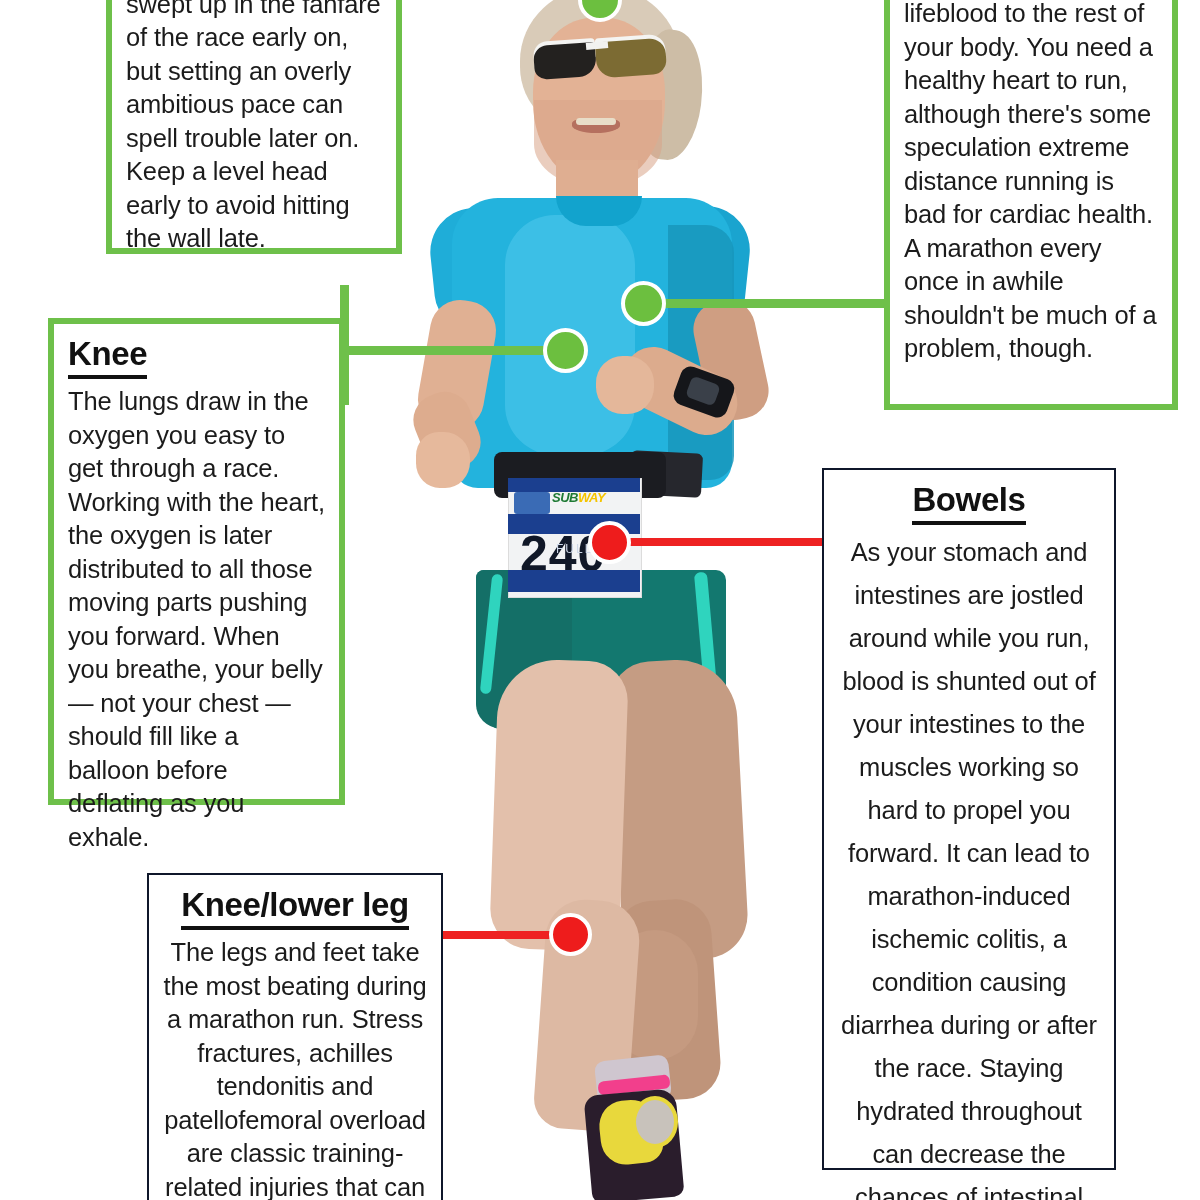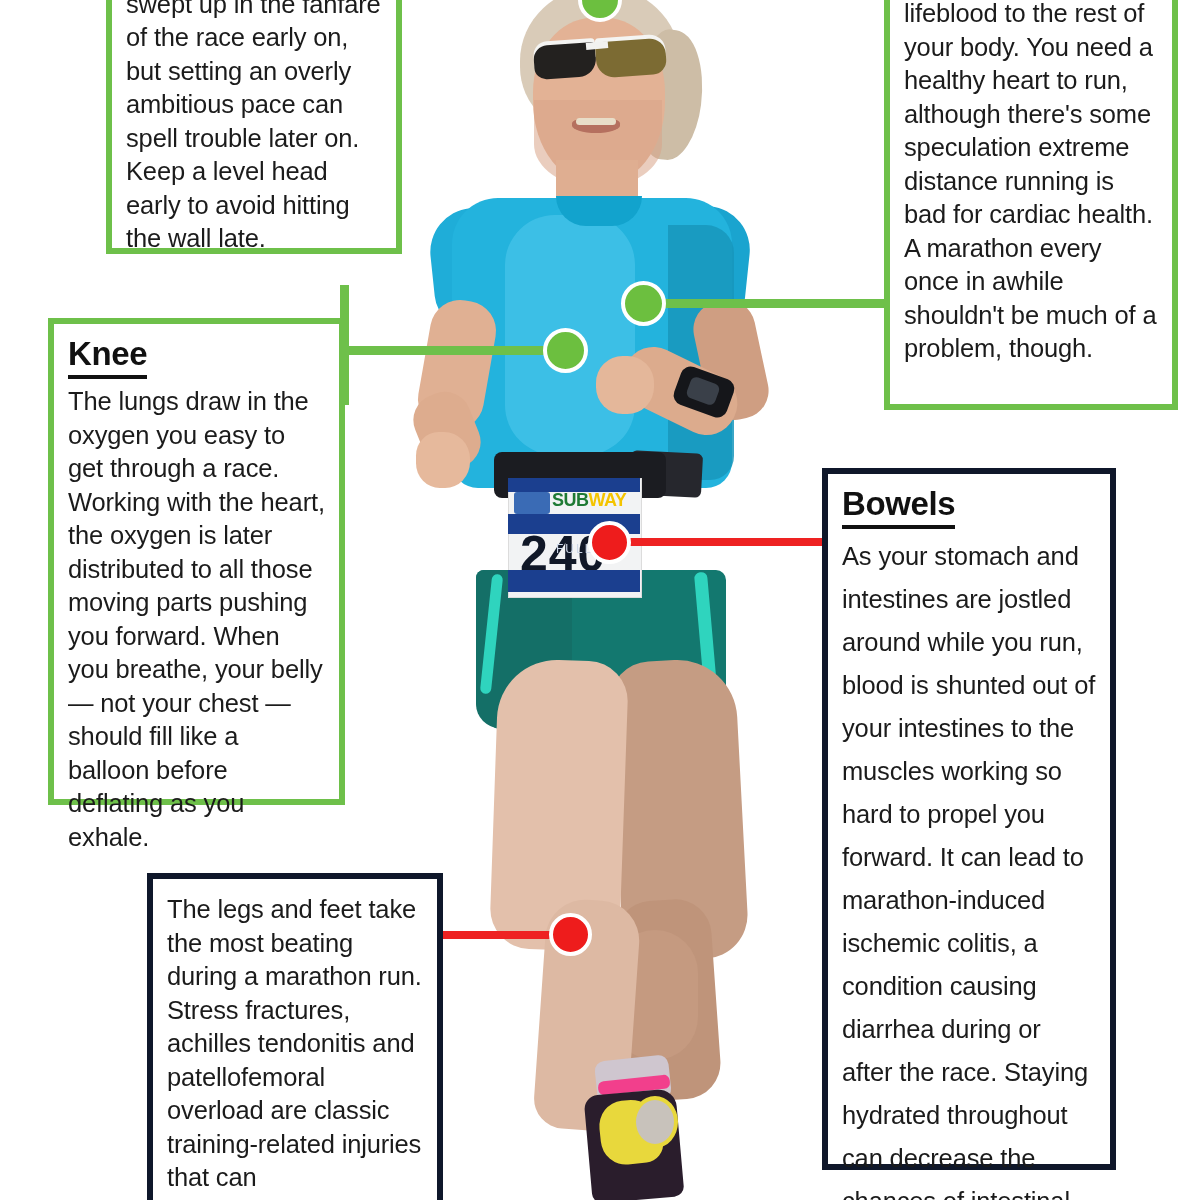--- a/index.html
+++ b/index.html
@@ -196,21 +196,21 @@
   .bib-blue-band {
     left: 508px; top: 514px; width: 132px; height: 20px;
     background: #1b3f8f;
   }
   .bib-blue-bot {
     left: 508px; top: 570px; width: 132px; height: 22px;
     background: #1b3f8f;
   }
   .bib-sub {
     left: 552px; top: 490px;
-    font-size: 18px; font-weight: 800; 
+    font-size: 13px; font-weight: 800; font-style: italic;
     color: #1f7a34; letter-spacing: -.5px;
   }
   .bib-sub .y { color: #f4c400; }
   .bib-logo {
     left: 514px; top: 492px; width: 36px; height: 22px;
     background: #3a6bb5;
     border-radius: 3px;
   }
   .bib-logo2 {
     left: 514px; top: 516px; width: 58px; height: 16px;
@@ -318,21 +318,21 @@
   }
 
   
   .box {
     position: absolute;
     background: #ffffff;
     box-sizing: border-box;
     z-index: 6;
   }
   .box.green { border: 6px solid #6ec04a; }
-  .box.red   { border: 6px solid #0f172a; }
+  .box.red   { border: 2px solid #0f172a; text-align: center; }
 
   .box-inner { padding: 10px 14px 12px 14px; }
 
   .box h2 {
     margin: 0 0 2px 0;
     font-size: 33px;
     font-weight: 700;
     color: #111;
     letter-spacing: -.4px;
     line-height: 40px;
@@ -466,17 +466,18 @@
 
   <div class="box red" style="left:822px; top:468px; width:294px; height:702px;">
     <div class="box-inner">
       <h2>Bowels</h2>
       <p class="airy">As your stomach and intestines are jostled around while you run, blood is shunted out of your intestines to the muscles working so hard to propel you forward. It can lead to marathon-induced ischemic colitis, a condition causing diarrhea during or after the race. Staying hydrated throughout can decrease the chances of intestinal tissue damage.</p>
     </div>
   </div>
 
   <div class="box red" style="left:147px; top:873px; width:296px; height:360px;">
     <div class="box-inner">
+      <h2>Knee/lower leg</h2>
       <p>The legs and feet take the most beating during a marathon run. Stress fractures, achilles tendonitis and patellofemoral overload are classic training-related injuries that can</p>
     </div>
   </div>
 
 </div>
 
 </body></html>

